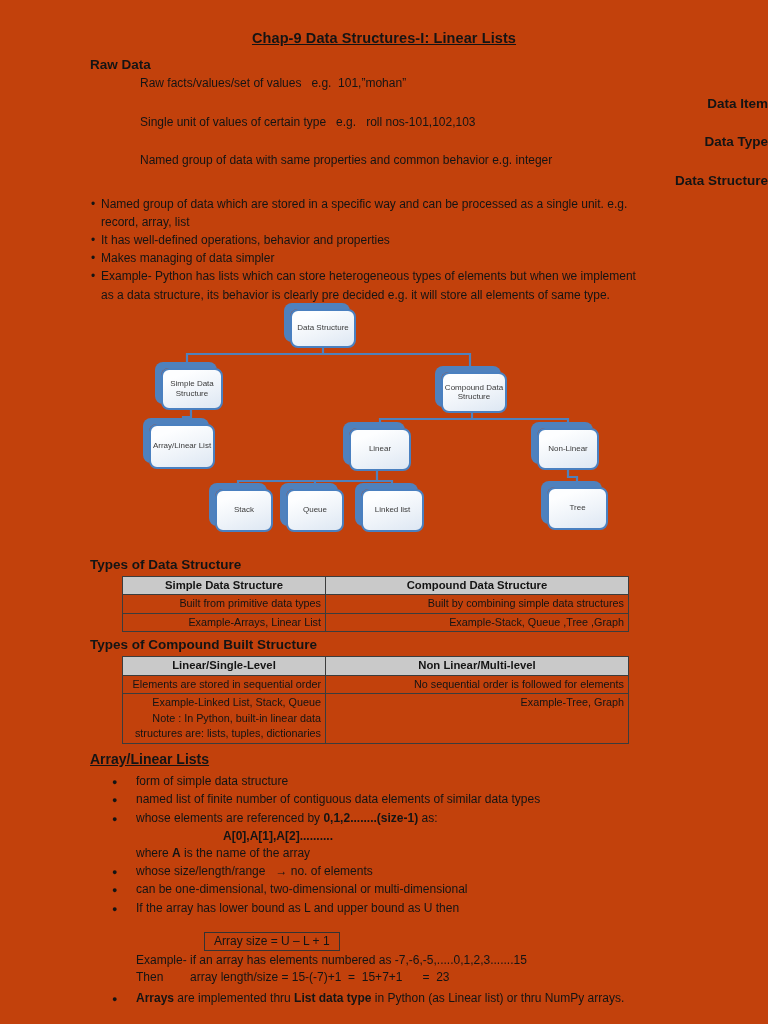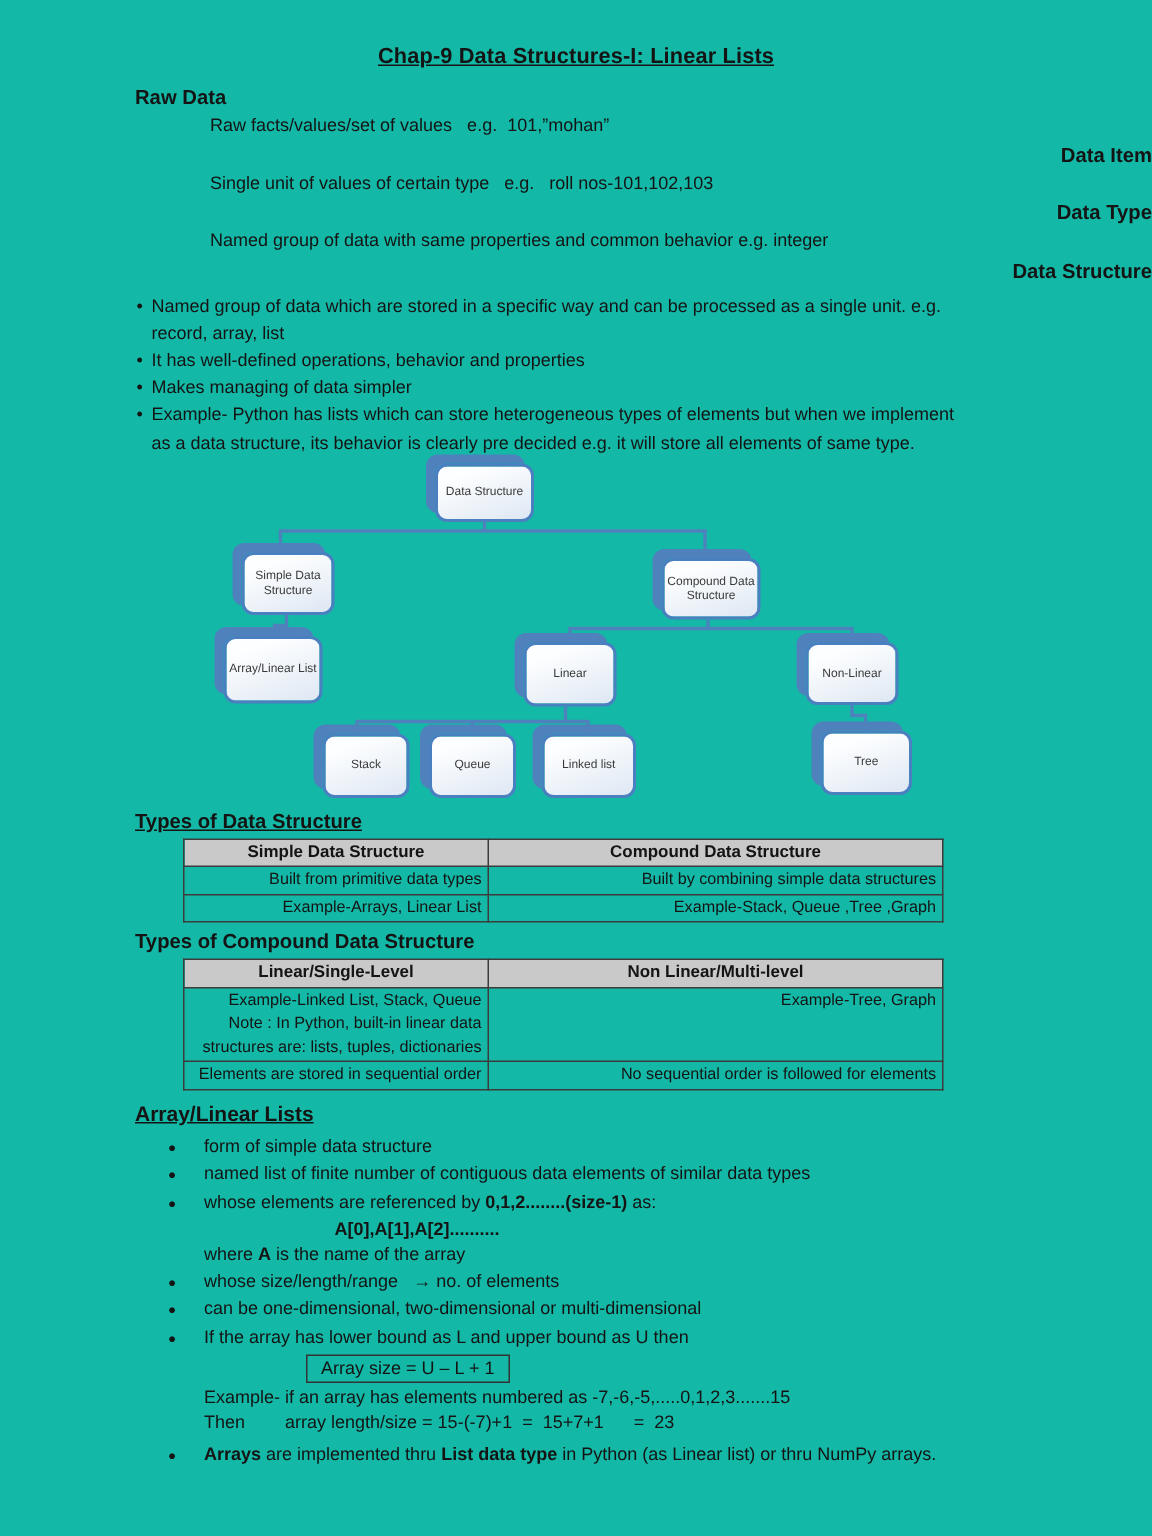--- a/index.html
+++ b/index.html
@@ -1,19 +1,19 @@
 <!DOCTYPE html>
 <html style="--accent_blue: #4a80c0; --shadow_blue: #4f81bd; --connector_blue: #4f81bd; --table_header_gray: #c9c9c9;"><head>
 <meta charset="utf-8">
 <style>
   html,body{margin:0;padding:0;background:#fff;}
   .page{
     position:relative;
     width:768px;height:1024px;
-    background:#14b8a6;
+    background:#c2410c;
     font-family:"Liberation Sans","DejaVu Sans",sans-serif;
     color:#141414;
     overflow:hidden;
   }
   .title{
     margin:29px 0 0 0;
     text-align:center;
     font-size:14.5px;
     font-weight:bold;
     text-decoration:underline;
@@ -105,21 +105,21 @@
   }
   .b-arr .dot{flex:0 0 24px;font-size:9px;padding-top:1px;}
   .b-arr .txt{white-space:pre-wrap;max-width:590px;}
   .sub{
     margin-left:136px;
     font-size:12px;
     line-height:17.4px;
     white-space:pre-wrap;
   }
   .sub.bold{font-weight:bold;margin-left:223px;}
-  .formula-line{margin:2px 0 1px 204px;}
+  .formula-line{margin:13px 0 1px 204px;}
   .formula-box{
     display:inline-block;
     border:1.4px solid #333;
     padding:1px 9px 2px 9px;
     font-size:12px;
     white-space:pre-wrap;
   }
   .bold{font-weight:bold;}
   .mt3{margin-top:3px;}
 </style>
@@ -179,21 +179,21 @@
     <div class="node" style="left:441px;top:68px;width:66px;height:41px;">Compound Data Structure</div>
     <div class="node" style="left:149px;top:120px;width:66px;height:45px;">Array/Linear List</div>
     <div class="node" style="left:349px;top:124px;width:62px;height:43px;">Linear</div>
     <div class="node" style="left:537px;top:124px;width:62px;height:42px;">Non-Linear</div>
     <div class="node" style="left:215px;top:185px;width:58px;height:43px;">Stack</div>
     <div class="node" style="left:286px;top:185px;width:58px;height:43px;">Queue</div>
     <div class="node" style="left:361px;top:185px;width:63px;height:43px;">Linked list</div>
     <div class="node" style="left:547px;top:183px;width:61px;height:43px;">Tree</div>
   </div>
 
-  <div class="h2" style="margin-top:1px;text-decoration:underline;">Types of Data Structure</div>
+  <div class="h2" style="margin-top:18px;">Types of Data Structure</div>
 
   <table class="t1">
     <colgroup>
         <col class="c1">
         <col class="c2">
       </colgroup>
     <tbody>
         <tr>
       <th>Simple Data Structure</th>
       <th>Compound Data Structure</th>
@@ -202,42 +202,42 @@
       <td>Built from primitive data types</td>
       <td>Built by combining simple data structures</td>
     </tr>
     <tr>
       <td>Example-Arrays, Linear List</td>
       <td>Example-Stack, Queue ,Tree ,Graph</td>
     </tr>
   </tbody>
     </table>
 
-  <div class="h2" style="margin-top:4px;">Types of Compound Data Structure</div>
+  <div class="h2" style="margin-top:4px;">Types of Compound Built Structure</div>
 
   <table class="t2">
     <colgroup>
         <col class="c1">
         <col class="c2">
       </colgroup>
     <tbody>
         <tr>
       <th>Linear/Single-Level</th>
       <th>Non Linear/Multi-level</th>
     </tr>
     <tr>
+      <td>Elements are stored in sequential order</td>
+      <td>No sequential order is followed for elements</td>
+    </tr>
+    <tr>
       <td>Example-Linked List, Stack, Queue
 Note : In Python, built-in linear data
 structures are: lists, tuples, dictionaries</td>
       <td>Example-Tree, Graph</td>
     </tr>
-    <tr>
-      <td>Elements are stored in sequential order</td>
-      <td>No sequential order is followed for elements</td>
-    </tr>
   </tbody>
     </table>
 
   <div class="h1b">Array/Linear Lists</div>
 
   <div class="b-arr mt3">
     <span class="dot">●</span>
     <span class="txt">form of simple data structure</span>
   </div>
   <div class="b-arr">

